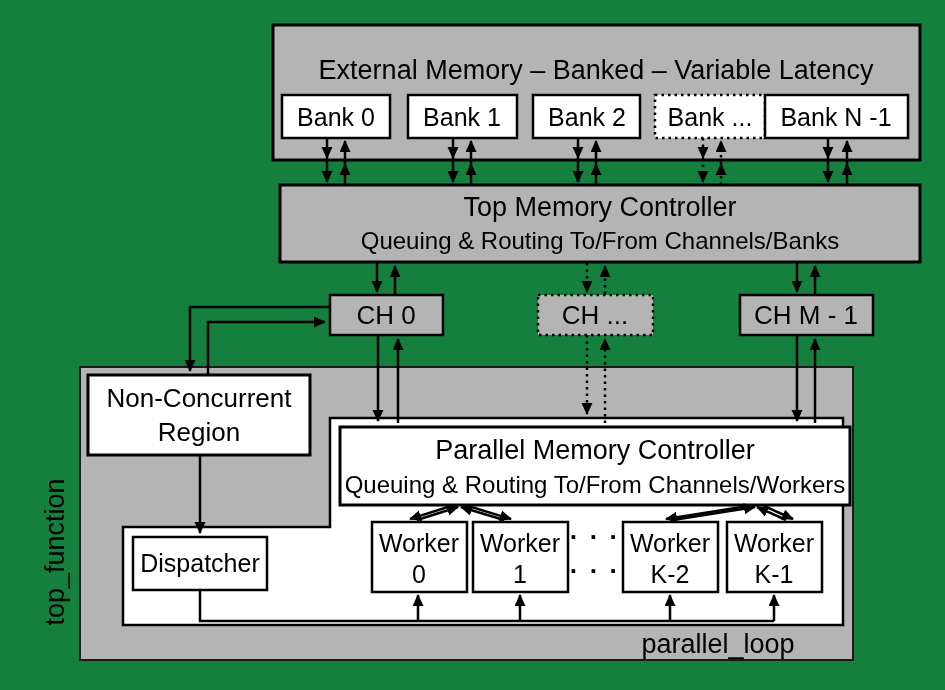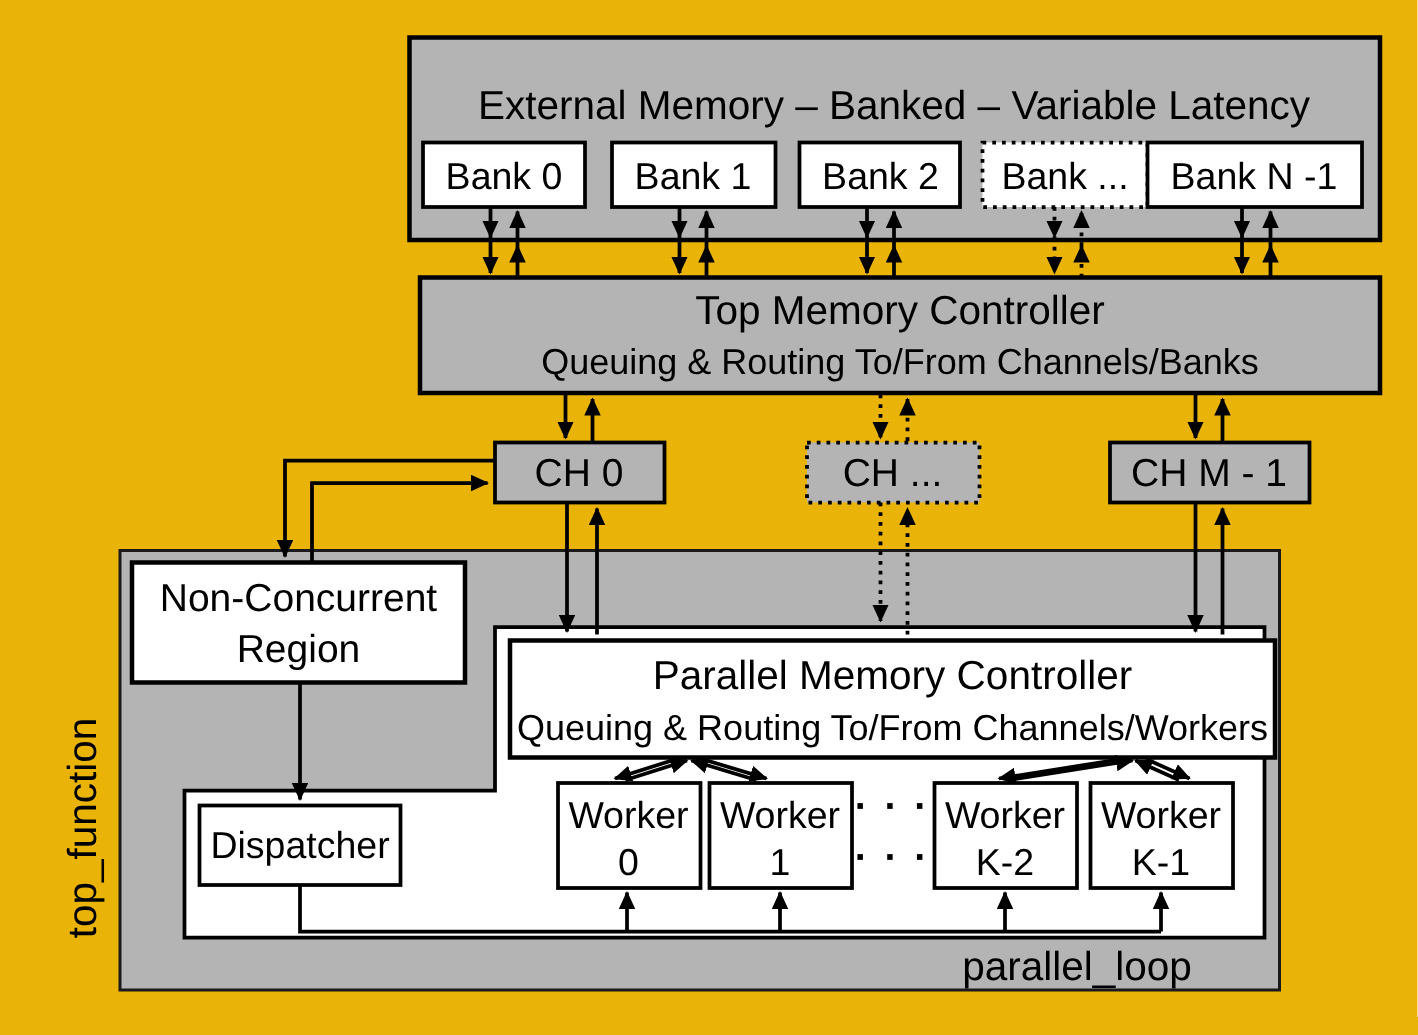--- a/index.html
+++ b/index.html
@@ -1,16 +1,16 @@
 <!DOCTYPE html>
 <html><head>
 <meta charset="utf-8">
 <style>
   html,body{margin:0;padding:0;background:#ffffff;}
-  .stage{position:relative;width:945px;height:690px;background:#eab308;overflow:hidden;}
+  .stage{position:relative;width:945px;height:690px;background:#15803d;overflow:hidden;}
   svg{display:block;}
   text{font-family:"Liberation Sans","DejaVu Sans",sans-serif;fill:#000000;}
   .t-title{font-size:27px;}
   .t-big{font-size:27px;}
   .t-sub{font-size:24px;}
   .t-bank{font-size:25px;}
   .t-ch{font-size:26px;}
   .t-worker{font-size:25px;}
   .t-region{font-size:26px;}
   .t-code{font-size:27px;}

